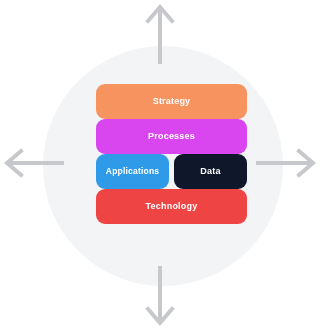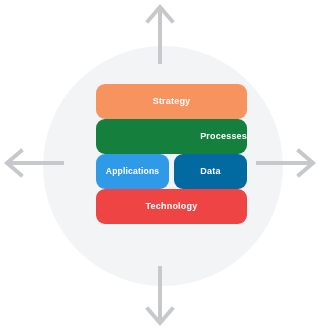--- a/index.html
+++ b/index.html
@@ -106,29 +106,29 @@
       <polyline points="43,6 57,18 43,30" stroke-linejoin="miter"></polyline>
     </g>
   </svg>
 
   <div id="layer-stack">
 
     <div class="layer-box" id="strategy-box" style="background:#f7935f;">
       <span class="layer-label">Strategy</span>
     </div>
 
-    <div class="layer-box" id="processes-box" style="background:#15803d;justify-content:flex-end;">
+    <div class="layer-box" id="processes-box" style="background:#d946ef;">
       <span class="layer-label">Processes</span>
     </div>
 
     <div class="layer-row">
       <div class="layer-box" id="applications-box" style="background:#2f9be8;">
         <span class="layer-label small">Applications</span>
       </div>
-      <div class="layer-box" id="data-box" style="background:#0369a1;">
+      <div class="layer-box" id="data-box" style="background:#0f172a;">
         <span class="layer-label">Data</span>
       </div>
     </div>
 
     <div class="layer-box" id="technology-box" style="background:#ef4444;">
       <span class="layer-label">Technology</span>
     </div>
 
   </div>
 </div>

